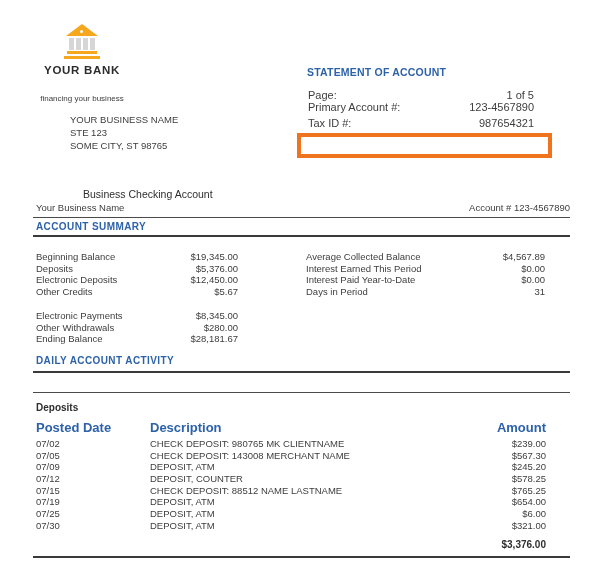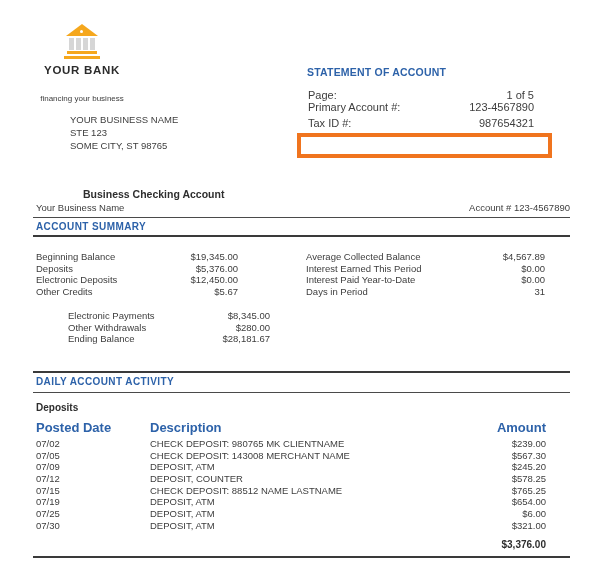--- a/index.html
+++ b/index.html
@@ -29,39 +29,39 @@
   .stmt-info { left:308px; top:89px; width:226px; font-size:11px; }
   .info-row { display:flex; justify-content:space-between; height:12.2px; line-height:12.2px; }
   .info-row.tax { margin-top:4px; }
   .tax-highlight { left:297px; top:133px; width:247px; height:17px;
                    border:4px solid #f0741e; z-index:5; background:transparent; }
 
   
   .address { left:70px; top:114px; font-size:9.5px; line-height:12.9px; }
 
   
-  .acct-type   { left:36px; top:188px; font-weight:bold; font-size:10.5px; color:#2e2e2e;padding-left:47px; }
+  .acct-type   { left:36px; top:188px; font-weight:normal; font-size:10.5px; color:#2e2e2e;padding-left:47px; }
   .acct-holder { left:36px; top:202px; font-size:9.5px; }
   .acct-number { right:30px; top:202px; font-size:9.5px; }
 
   
   .rule { left:33px; width:537px; background:#4a4a4a; }
   .r1 { top:217px; height:1px; }
   .r2 { top:235px; height:2px; background:#3a3a3a; }
   .r3 { top:371px; height:2px; background:#3a3a3a; }
   .r4 { top:392px; height:1px; }
   .r5 { top:556px; height:2px; background:#3a3a3a; }
 
   .section-title { color:#2d62a9; font-weight:bold; font-size:10px; letter-spacing:0.4px; }
   .st1 { left:36px; top:221px; }
-  .st2 { left:36px; top:376px; }
+  .st2 { left:36px; top:355px; }
 
   
   .sum-left1  { left:36px; top:251px; width:202px; }
-  .sum-left2  { left:36px; top:310px; width:202px;margin-left:32px; }
+  .sum-left2  { left:36px; top:310px; width:202px; }
   .sum-right  { left:306px; top:251px; width:239px; }
   .sum-row { display:flex; justify-content:space-between; height:11.7px; line-height:11.7px; font-size:9.5px; }
 
   
   .deposits-label { left:36px; top:402px; font-weight:bold; font-size:10px; color:#2e2e2e; }
   .table-header { left:36px; top:420px; width:510px; display:flex;
                   color:#2d62a9; font-weight:bold; font-size:13px; }
   .c-date { width:87px; }
   .c-desc { flex:1;padding-left:27px; }
   .c-amount { text-align:right; white-space:nowrap; }

